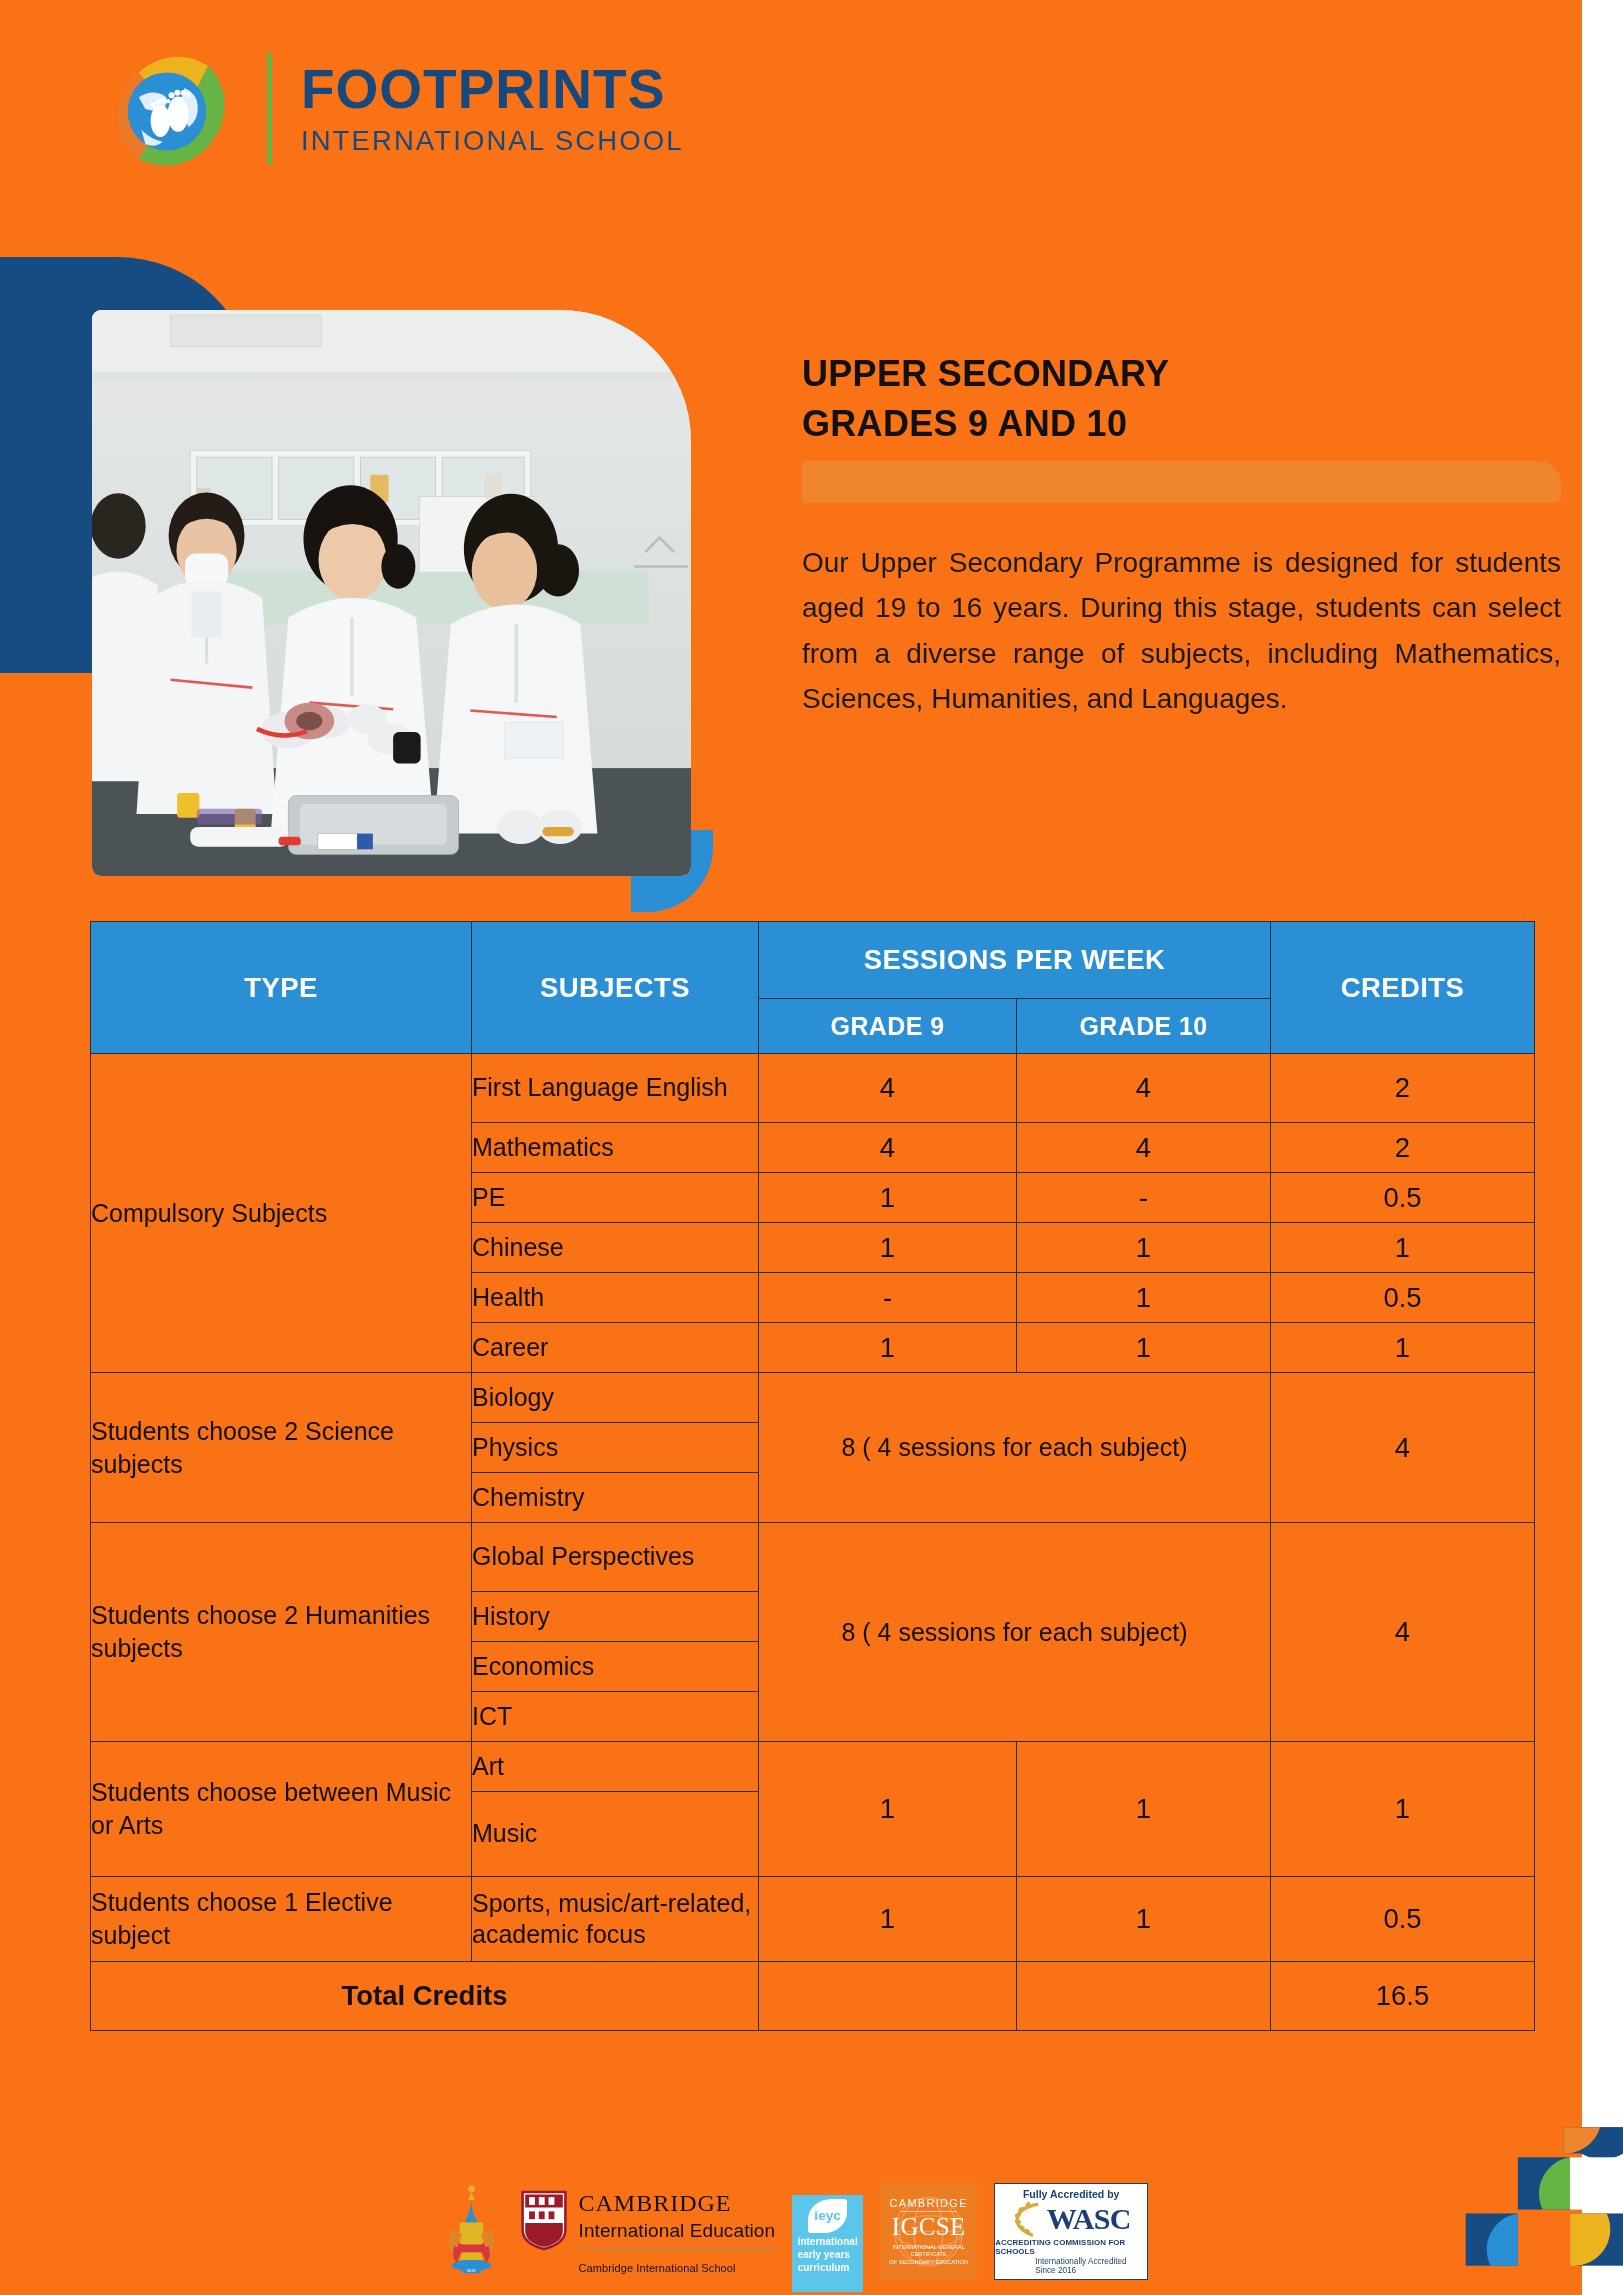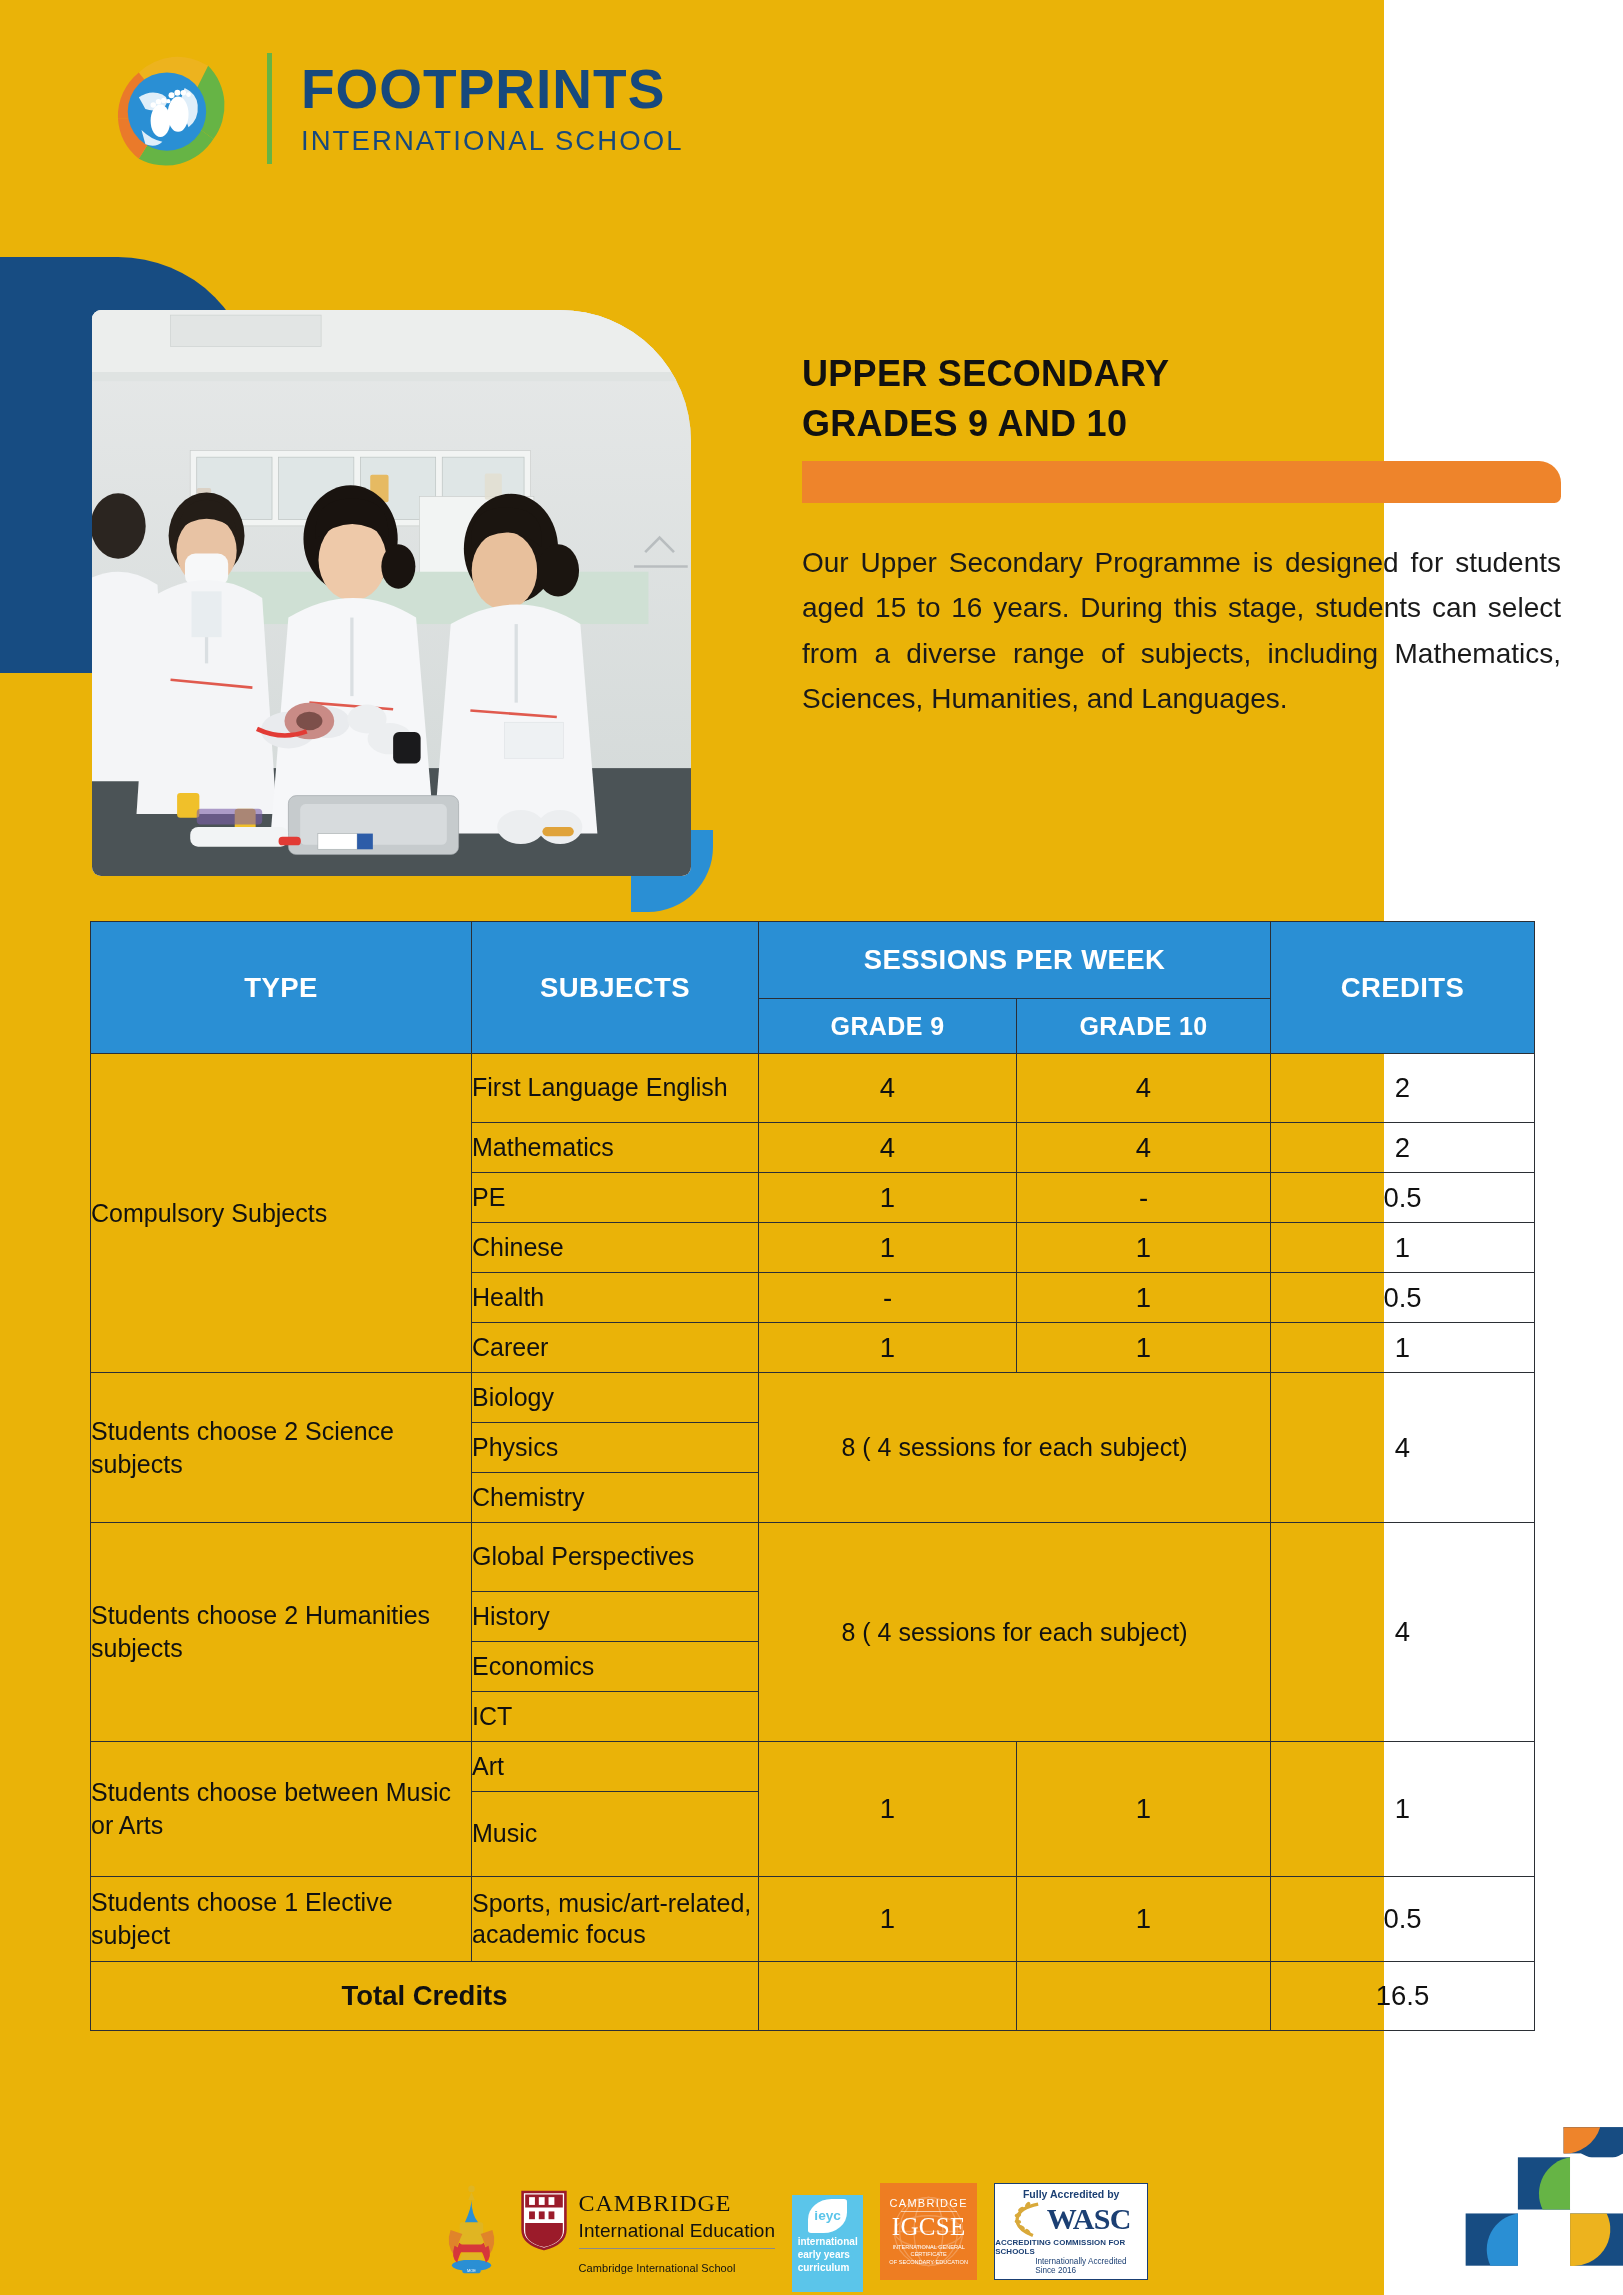--- a/index.html
+++ b/index.html
@@ -7,23 +7,23 @@
   html, body {
     width: 1623px;
     height: 2295px;
     background: #ffffff;
     font-family: "Liberation Sans", sans-serif;
     overflow: hidden;
   }
 
   .page {
     position: relative;
-    width: 1384px;
+    width: 1582px;
     height: 2295px;
-    background: #eab308;
+    background: #f97316;
   }
 
   
   .header {
     position: absolute;
     left: 98px;
     top: 41px;
     display: flex;
     align-items: center;
     gap: 0px;
@@ -416,21 +416,21 @@
       <path d="M845 370 l22 -22 l22 22" stroke="#b8bdbf" stroke-width="4" fill="none"></path>
       <path d="M828 392 h82" stroke="#b8bdbf" stroke-width="4"></path>
     </svg>
   </div>
 
   <div class="headline">
     <div>UPPER SECONDARY</div>
     <div>GRADES 9 AND 10</div>
   </div>
   <div class="orange-bar"></div>
-  <div class="body-copy">Our Upper Secondary Programme is designed for students aged 15 to 16 years. During this stage, students can select from a diverse range of subjects, including Mathematics, Sciences, Humanities, and Languages.</div>
+  <div class="body-copy">Our Upper Secondary Programme is designed for students aged 19 to 16 years. During this stage, students can select from a diverse range of subjects, including Mathematics, Sciences, Humanities, and Languages.</div>
 
   <div class="tbl-wrap">
     <table class="curr">
       <colgroup>
         <col style="width:381px">
         <col style="width:287px">
         <col style="width:258px">
         <col style="width:254px">
         <col style="width:264px">
       </colgroup>

